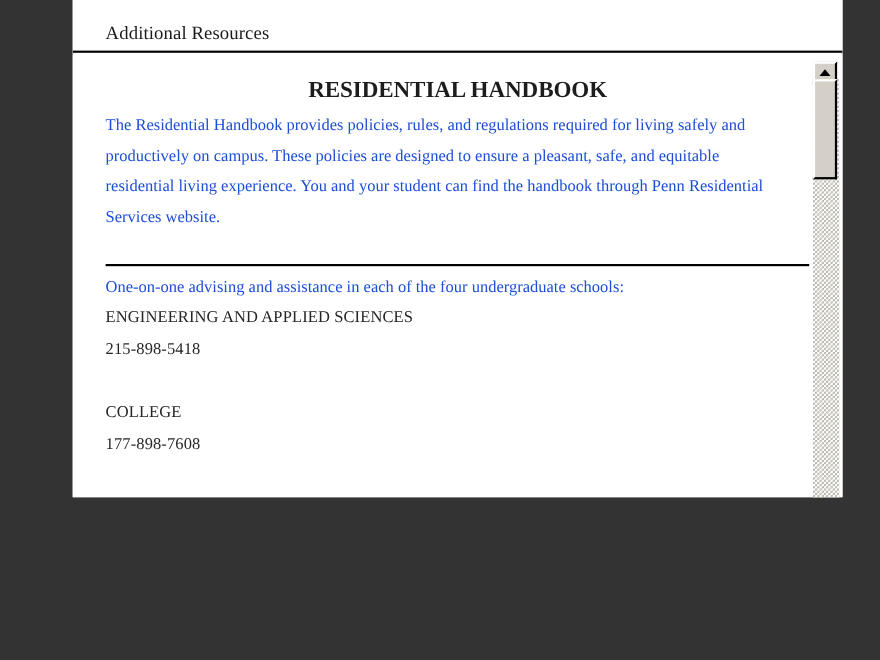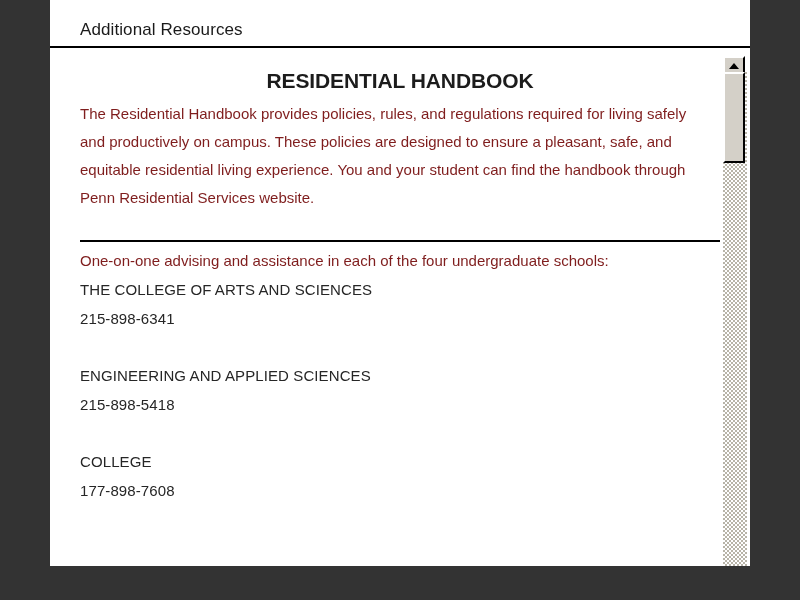--- a/index.html
+++ b/index.html
@@ -19,26 +19,27 @@
   #app {
     position: relative;
     width: 800px;
     height: 600px;
     background: #333333;
   }
 
   
   .window-panel {
     position: absolute;
-    left: 50px;
+    left: 66px;
     top: 0;
     width: 700px;
-    height: 566px;
+    height: 452px;
     background: #ffffff;
     overflow: hidden;
+    font-family: Liberation Serif, serif;
   }
 
   
   .header-bar {
     position: absolute;
     left: 0;
     top: 0;
     width: 700px;
     height: 48px;
     background: #ffffff;
@@ -90,21 +91,21 @@
     padding-top: 18px;
     text-align: center;
   }
   #sec-academic .section-heading {
     padding-top: 22px;
   }
 
   .section-body {
     font-size: 15px;
     line-height: 28px;
-    color: #7f1d1d;
+    color: #1d4ed8;
     margin: 0;
     width: 615px;
   }
   #sec-handbook .section-body {
     padding-top: 6px;
   }
   #sec-academic .section-body {
     padding-top: 5px;
   }
 
@@ -232,24 +233,20 @@
           <h2 class="section-heading">RESIDENTIAL HANDBOOK</h2>
           <p class="section-body">The Residential Handbook provides policies, rules, and regulations required for living safely and productively on campus. These policies are designed to ensure a pleasant, safe, and equitable residential living experience. You and your student can find the handbook through Penn Residential Services website.</p>
           <hr class="section-divider">
         </div>
 
         <div class="section" id="sec-academic">
           <p class="section-body">One-on-one advising and assistance in each of the four undergraduate schools:</p>
 
           <ul class="school-list">
             <li class="school-entry">
-              <span class="school-name">THE COLLEGE OF ARTS AND SCIENCES</span>
-              <span class="school-phone">215-898-6341</span>
-            </li>
-            <li class="school-entry">
               <span class="school-name">ENGINEERING AND APPLIED SCIENCES</span>
               <span class="school-phone">215-898-5418</span>
             </li>
             <li class="school-entry">
               <span class="school-name">COLLEGE</span>
               <span class="school-phone">177-898-7608</span>
             </li>
           </ul>
         </div>
 

